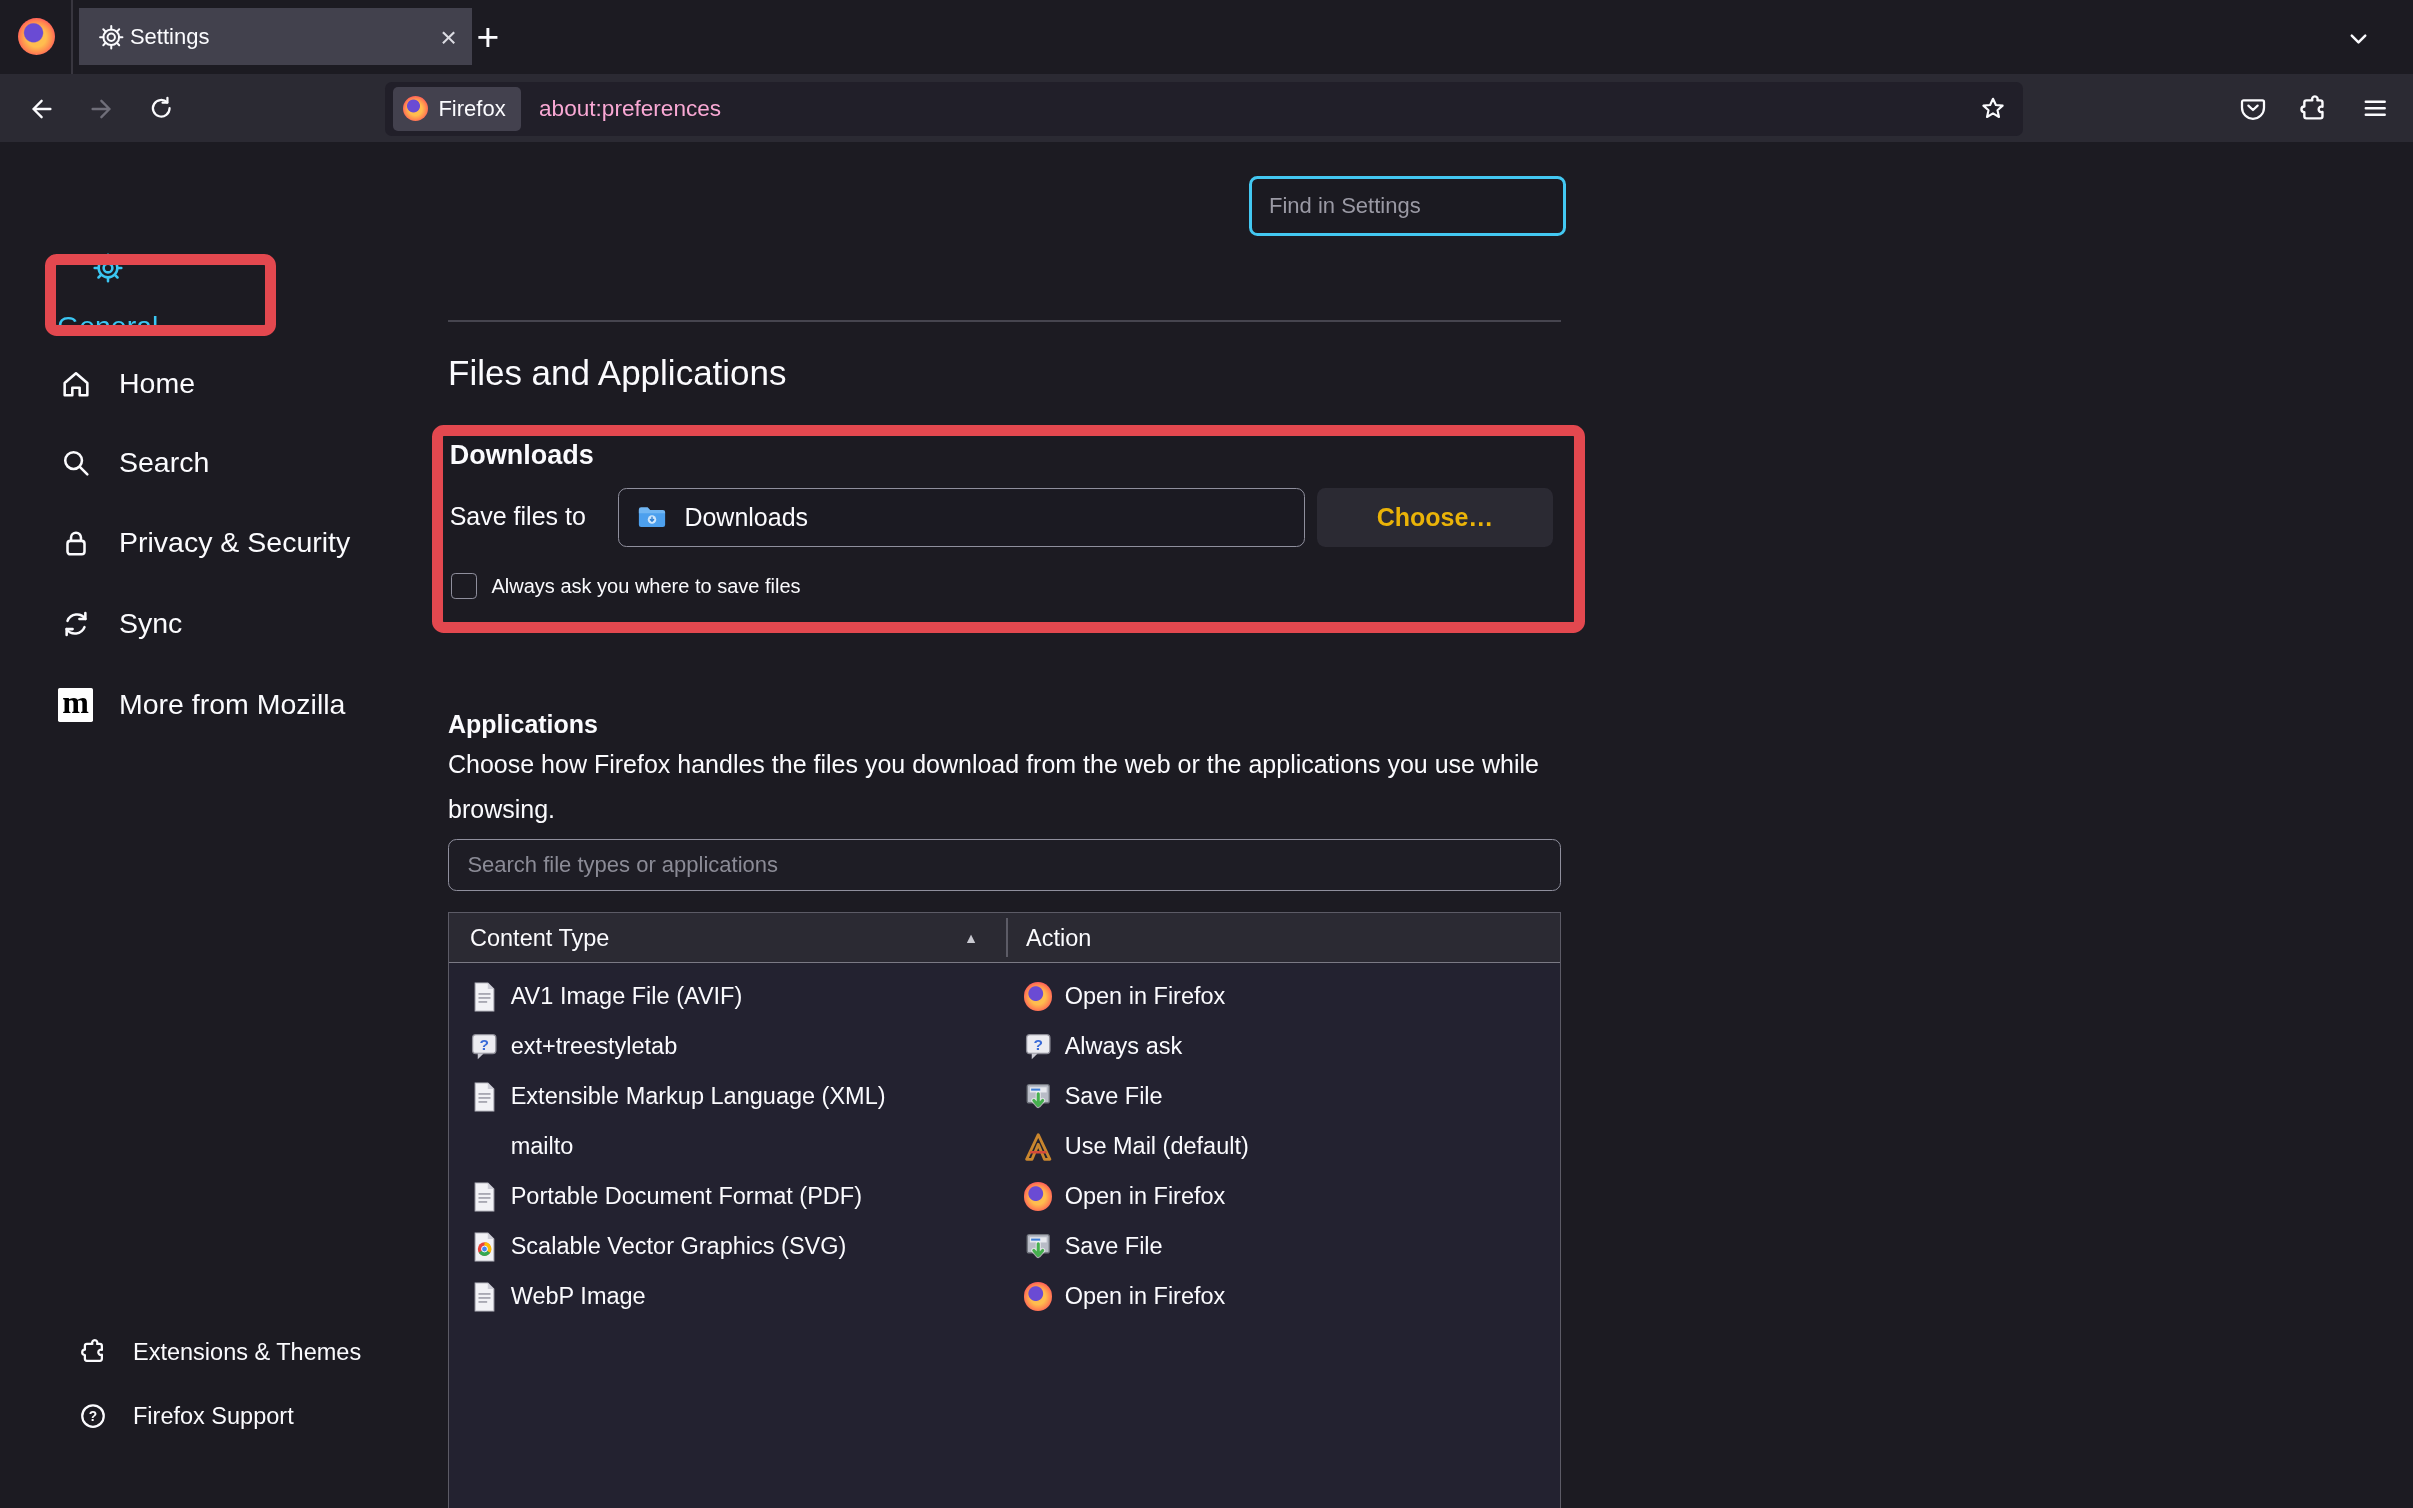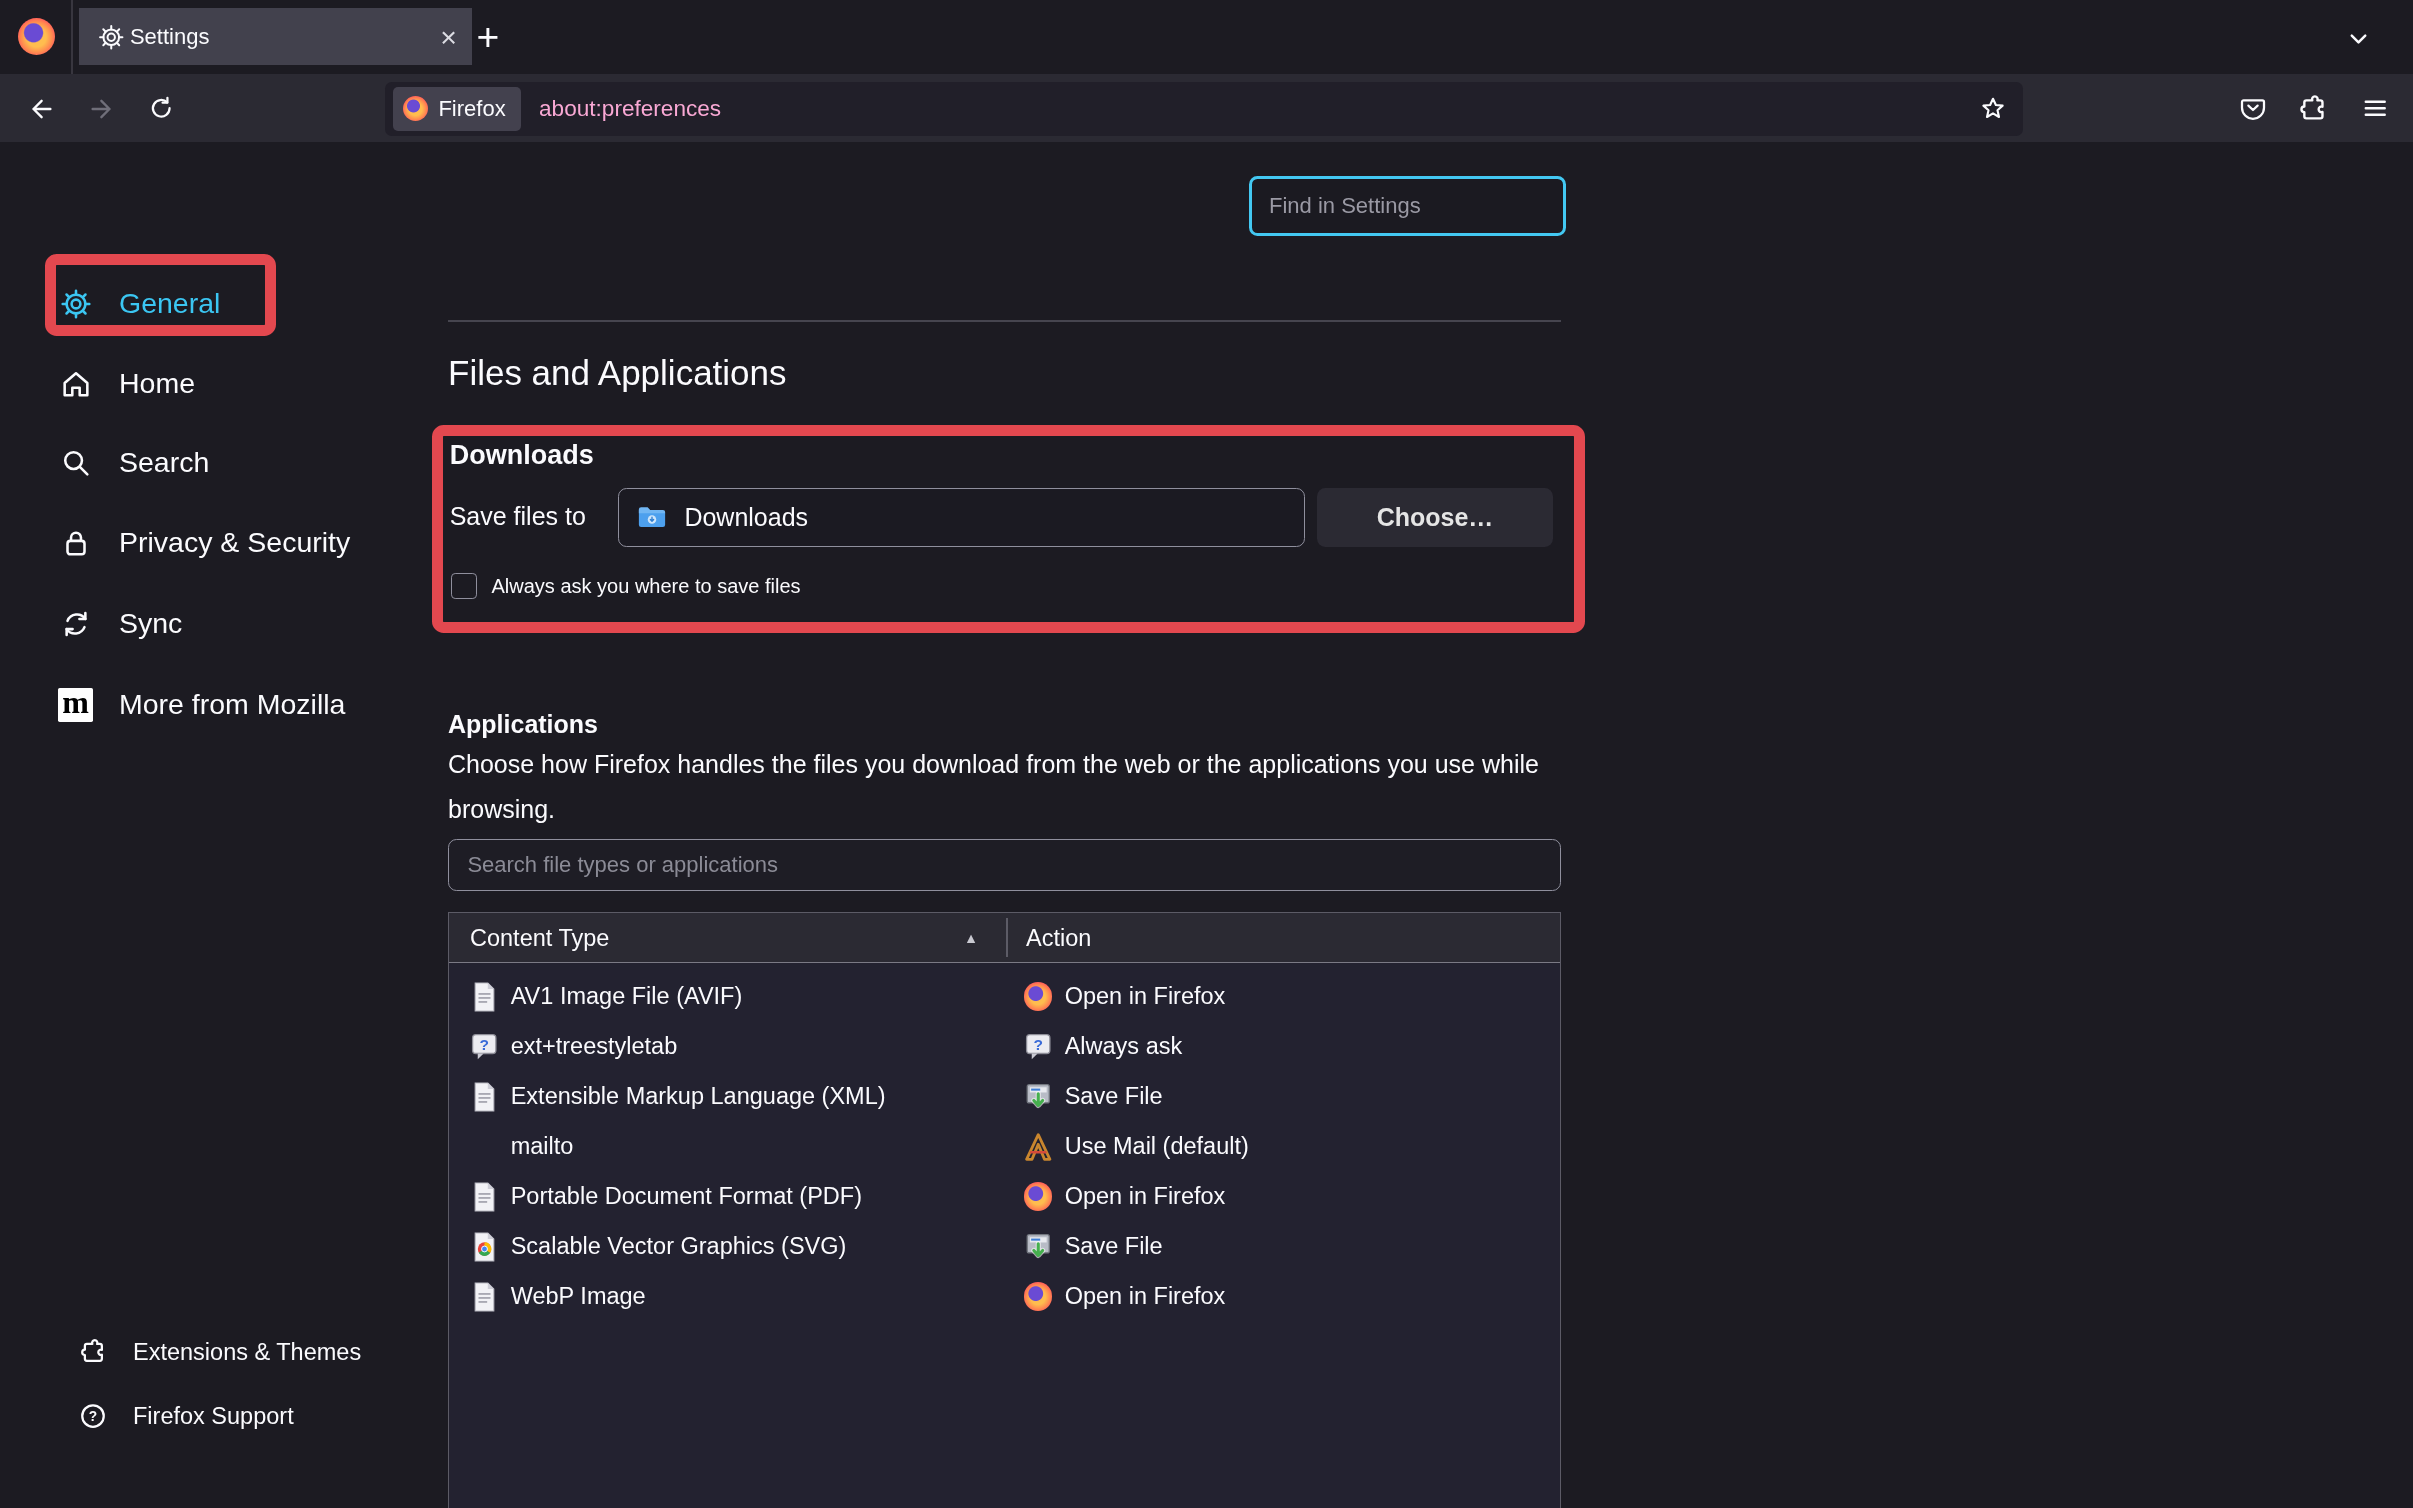--- a/index.html
+++ b/index.html
@@ -104,21 +104,21 @@
   .save-label { position: absolute; left: 1.7px; top: 360px; font-size: 25px; }
   .save-field {
     position: absolute; left: 170px; top: 346px; width: 687px; height: 59px;
     background: #1b1a22; border: 1.7px solid #8f8f9d; border-radius: 8.4px;
     display: flex; align-items: center; gap: 17px; padding: 0 18.4px;
   }
   .save-field-text { font-size: 25px; }
   .choose-btn {
     position: absolute; left: 869px; top: 346px; width: 236px; height: 59px;
     background: #2b2a33; border-radius: 8.4px; display: flex; align-items: center; justify-content: center;
-    font-size: 25px; font-weight: 600; color: #e5e5e5;
+    font-size: 25px; font-weight: 600; color: #eab308;
   }
   .chk-row { position: absolute; left: 2.5px; top: 431px; display: flex; align-items: center; gap: 15px; }
   .chk-box { width: 26px; height: 26px; border: 1.7px solid #8f8f9d; border-radius: 4.2px; background: transparent; }
   .chk-label { font-size: 20px; }
 
   .apps-heading { position: absolute; left: 0; top: 568px; font-size: 25px; font-weight: 700; }
   .apps-desc { position: absolute; left: 0; top: 600px; width: 1127px; font-size: 25px; line-height: 45px; }
   .apps-search {
     position: absolute; left: 0; top: 697px; width: 1113px; height: 52px;
     background: #1e1d25; border: 1.7px solid #8f8f9d; border-radius: 8.4px;
@@ -214,21 +214,21 @@
   <div class="tb-right menu">
     <svg width="28.5" height="28.5" viewBox="0 0 24 24" stroke="currentColor" stroke-width="2" stroke-linecap="round">
         <path d="M4 6.5h16M4 12h16M4 17.5h16"></path>
       </svg>
   </div>
 </div>
 
 <div class="content">
 
   <div id="sidebar">
-      <div class="side-item selected" style="top: 133px;">
+      <div class="side-item selected" style="top: 109px; flex-direction: column;">
         <span class="icn">
           <svg width="34" height="34" viewBox="0 0 24 24" fill="none" stroke="currentColor" stroke-width="1.8" stroke-linecap="round">
             <circle cx="12" cy="12" r="3.1"></circle>
             <circle cx="12" cy="12" r="6.6"></circle>
             <path d="M12 2.6v2.8M12 18.6v2.8M2.6 12h2.8M18.6 12h2.8M5.3 5.3l2 2M16.7 16.7l2 2M18.7 5.3l-2 2M7.3 16.7l-2 2"></path>
           </svg>
         </span>
         <span class="side-label">General</span>
       </div>
       <div class="side-item" style="top: 213px;">

